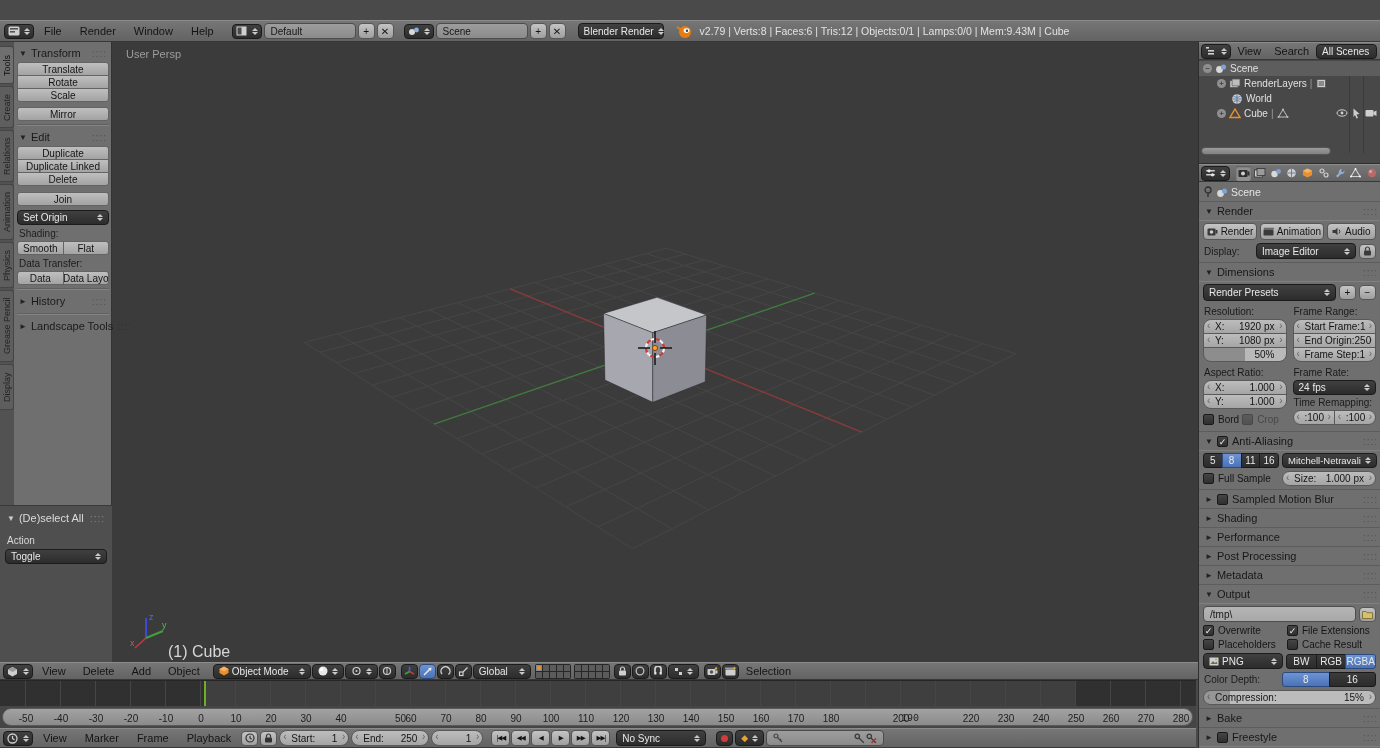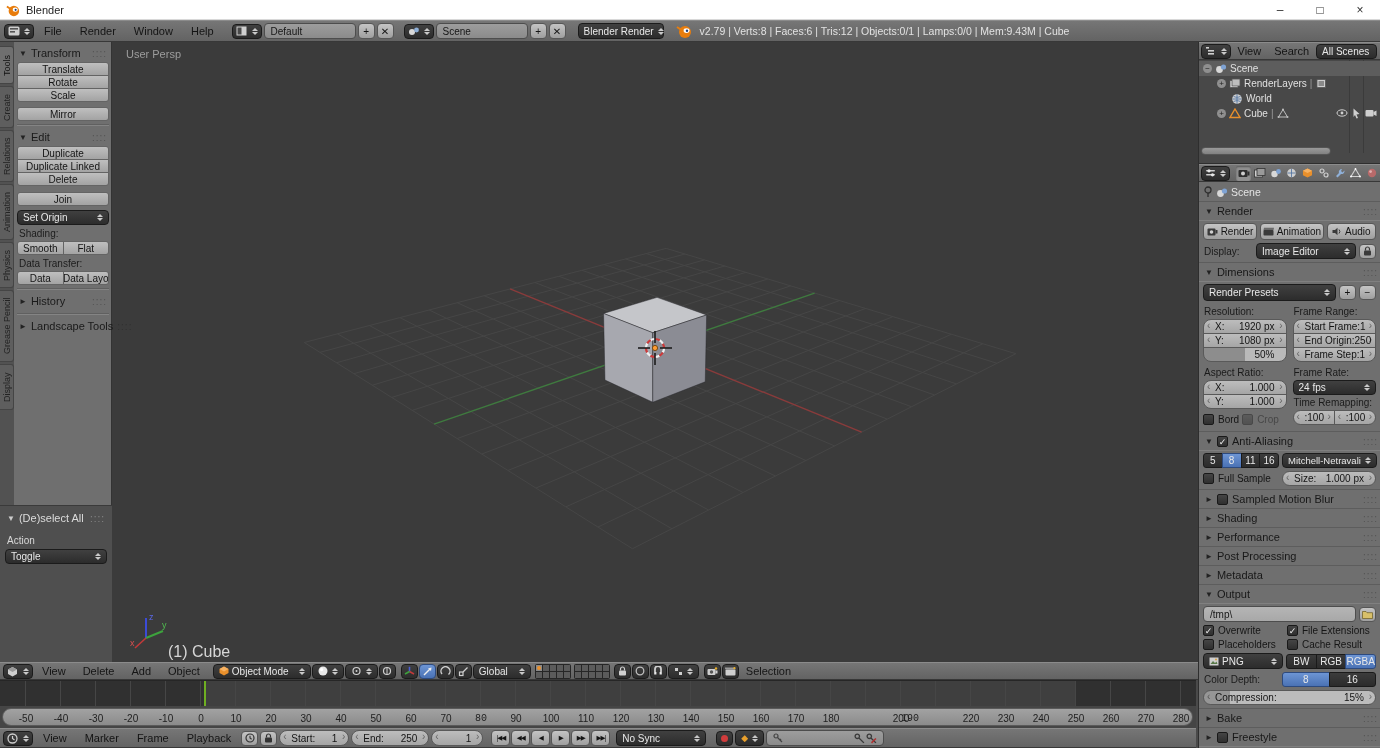--- a/index.html
+++ b/index.html
@@ -106,34 +106,20 @@
 
 .pb{width:19px;height:16px;font-size:6.5px;letter-spacing:-1px}
 svg{display:block}
 .klabel{color:#151515;font-size:11px;padding:0 6px;white-space:nowrap}
 </style>
 </head>
 <body>
 
 <div id="app">
 
-  <div class="abs titlebar">
-    <svg width="14" height="14" viewBox="0 0 16 16">
-        <circle cx="9" cy="9" r="6" fill="#e87d0d"></circle>
-        <ellipse cx="10.5" cy="7.6" rx="3" ry="2.4" fill="#fff"></ellipse>
-        <circle cx="11" cy="7.8" r="1.2" fill="#1d3f7a"></circle>
-        <path d="M1 4 L7 8" stroke="#e87d0d" stroke-width="2" fill="none"></path>
-      </svg>
-    <span class="t">Blender</span>
-    <div class="winbtns">
-      <span class="winbtn">–</span>
-      <span class="winbtn">□</span>
-      <span class="winbtn">×</span>
-    </div>
-  </div>
 
   <div class="abs hdrbar" style="left:0;top:20px;width:1380px;height:22px;display:flex;align-items:center;padding:0 4px;gap:2px">
     <span class="dk icbtn">
       <svg width="12" height="10" viewBox="0 0 12 10">
           <rect x="0.5" y="0.5" width="11" height="9" rx="1.5" fill="#cfcfcf"></rect>
           <rect x="2" y="2" width="8" height="1.6" fill="#555"></rect>
           <rect x="2" y="5" width="5" height="1.6" fill="#555"></rect>
         </svg>
       <span class="arr">
           <i class="u"></i>
@@ -531,24 +517,24 @@
         <span class="tltick" style="left: 23px;">-50</span>
         <span class="tltick" style="left: 58px;">-40</span>
         <span class="tltick" style="left: 93px;">-30</span>
         <span class="tltick" style="left: 128px;">-20</span>
         <span class="tltick" style="left: 163px;">-10</span>
         <span class="tltick" style="left: 198px;">0</span>
         <span class="tltick" style="left: 233px;">10</span>
         <span class="tltick" style="left: 268px;">20</span>
         <span class="tltick" style="left: 303px;">30</span>
         <span class="tltick" style="left: 338px;">40</span>
-        <span class="tltick" style="left: 373px;">50</span>
+        <span class="tltick" style="left: 385px; text-align: right;">50</span>
         <span class="tltick" style="left: 408px;">60</span>
         <span class="tltick" style="left: 443px;">70</span>
-        <span class="tltick" style="left: 478px; font-family: Liberation Mono, monospace;">80</span>
+        <span class="tltick" style="left: 478px;">80</span>
         <span class="tltick" style="left: 513px;">90</span>
         <span class="tltick" style="left: 548px;">100</span>
         <span class="tltick" style="left: 583px;">110</span>
         <span class="tltick" style="left: 618px;">120</span>
         <span class="tltick" style="left: 653px;">130</span>
         <span class="tltick" style="left: 688px;">140</span>
         <span class="tltick" style="left: 723px;">150</span>
         <span class="tltick" style="left: 758px;">160</span>
         <span class="tltick" style="left: 793px;">170</span>
         <span class="tltick" style="left: 828px;">180</span>

